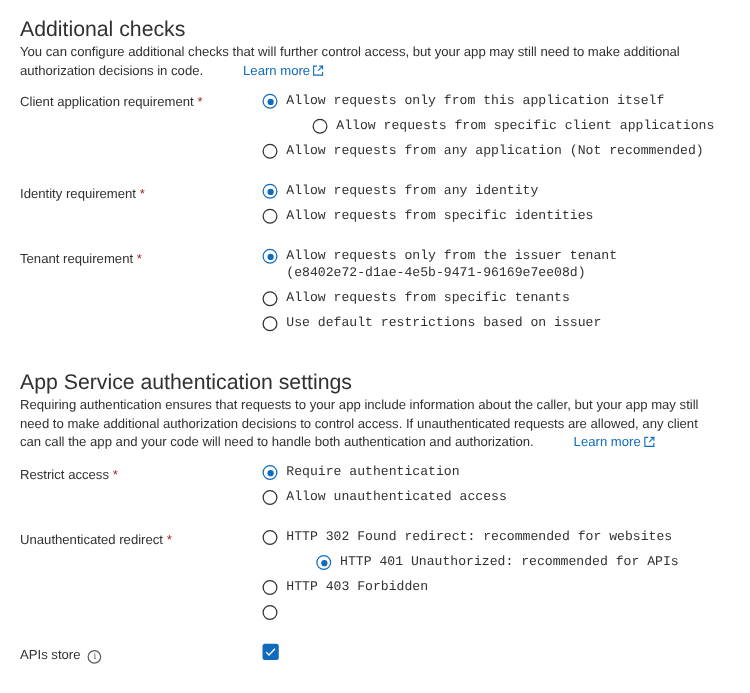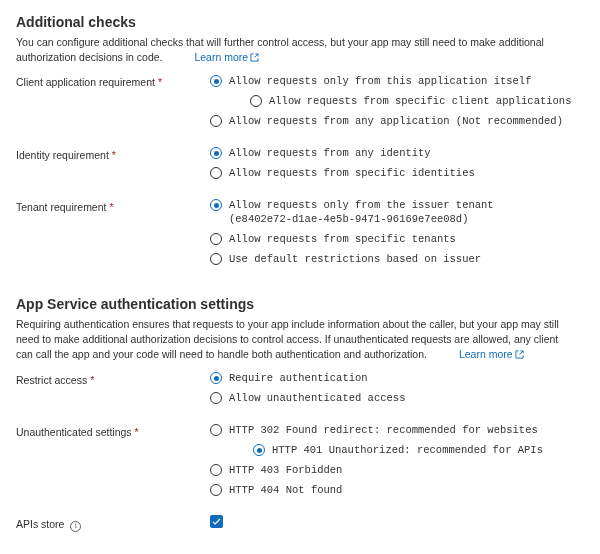--- a/index.html
+++ b/index.html
@@ -3,21 +3,21 @@
   <meta charset="utf-8">
   <style>
     html, body { margin:0; padding:0; background:#ffffff; }
     body {
       width:600px; height:554px; overflow:hidden;
       font-family:"Liberation Sans", "DejaVu Sans", sans-serif;
       color:#323130; font-size:10.5px;
       position:relative;
     }
     .section-title {
-      position:absolute; left:16px; font-weight:bold; font-size:14px; color:#323130;
+      position:absolute; left:16px; font-weight:normal; font-size:17px; color:#323130;
     }
     .desc {
       position:absolute; left:16px; width:560px; line-height:15px; font-size:10.5px; color:#323130;
     }
     .link { color:#0f6cbd; cursor:pointer;margin-left:29px; }
     .ext-icon { display:inline-block; width:9px; height:9px; vertical-align:-1px; margin-left:2px; }
     .label { position:absolute; left:16px; font-size:10.5px; color:#323130; }
     .req { color:#a4262c; margin-left:3px; }
     .radio-row {
       position:absolute; left:210px; display:flex; align-items:flex-start; font-size:10.5px; color:#323130;font-family:Liberation Mono, monospace;
@@ -103,36 +103,35 @@
 <div class="label" style="top:374px;"><span>Restrict access</span><span class="req">*</span></div>
 <div class="radio-row" style="top:372px;">
     <span class="radio checked"></span>
     <span class="radio-text">Require authentication</span>
   </div>
 <div class="radio-row" style="top:392px;">
     <span class="radio"></span>
     <span class="radio-text">Allow unauthenticated access</span>
   </div>
 
-<div class="label" style="top:426px;"><span>Unauthenticated settings</span><span class="req">*</span></div>
+<div class="label" style="top:426px;"><span>Unauthenticated redirect</span><span class="req">*</span></div>
 <div class="radio-row" style="top:424px;">
     <span class="radio"></span>
     <span class="radio-text">HTTP 302 Found redirect: recommended for websites</span>
   </div>
 <div class="radio-row" style="top:444px;padding-left:43px;">
     <span class="radio checked"></span>
     <span class="radio-text">HTTP 401 Unauthorized: recommended for APIs</span>
   </div>
 <div class="radio-row" style="top:464px;">
     <span class="radio"></span>
     <span class="radio-text">HTTP 403 Forbidden</span>
   </div>
 <div class="radio-row" style="top:484px;">
     <span class="radio"></span>
-    <span class="radio-text">HTTP 404 Not found</span>
   </div>
 
 <div class="label" style="top:518px;"><span>APIs store</span><span class="info-icon">i</span></div>
 <div class="checkbox" style="top:515px;">
   <svg width="9" height="9" viewBox="0 0 9 9">
       <path d="M1 4.8l2.2 2.2L8 2" fill="none" stroke="#ffffff" stroke-width="1.1"></path>
     </svg>
 </div>
 
 </body></html>

